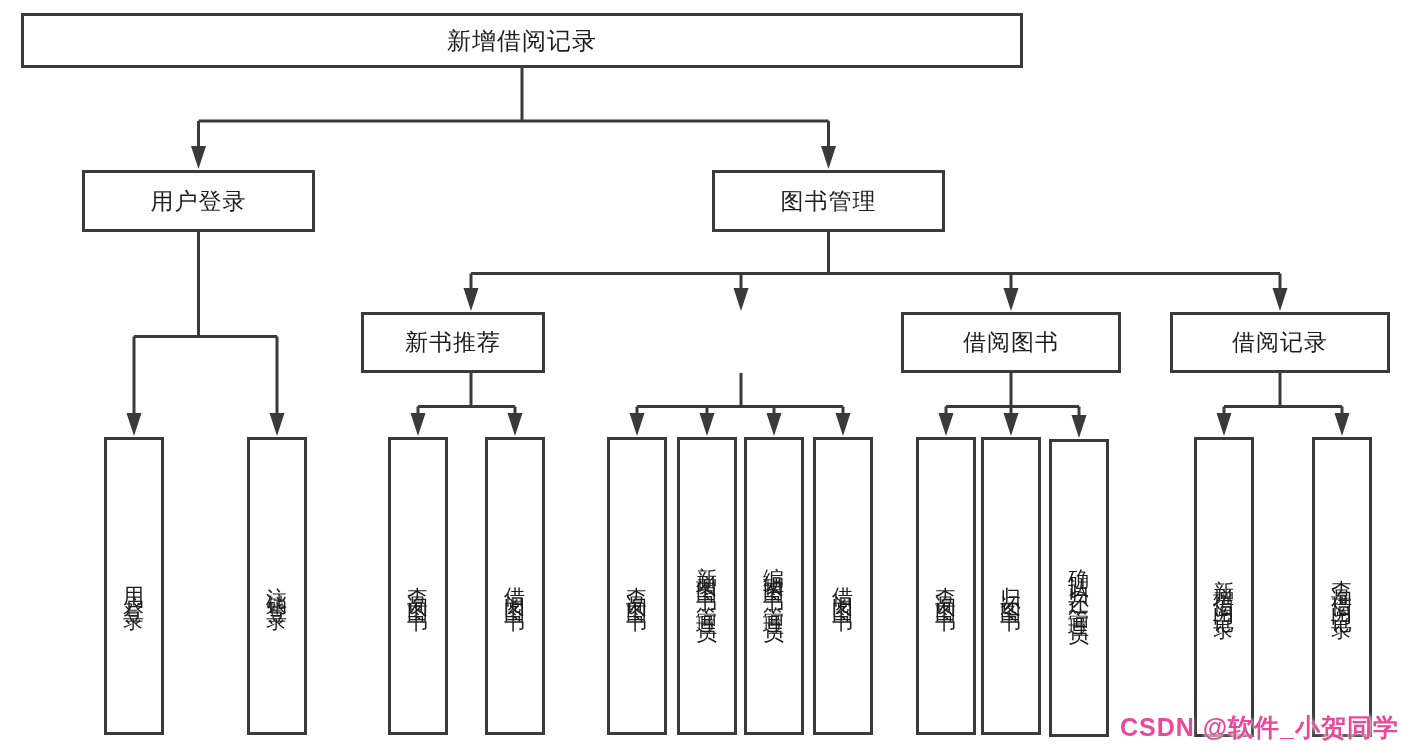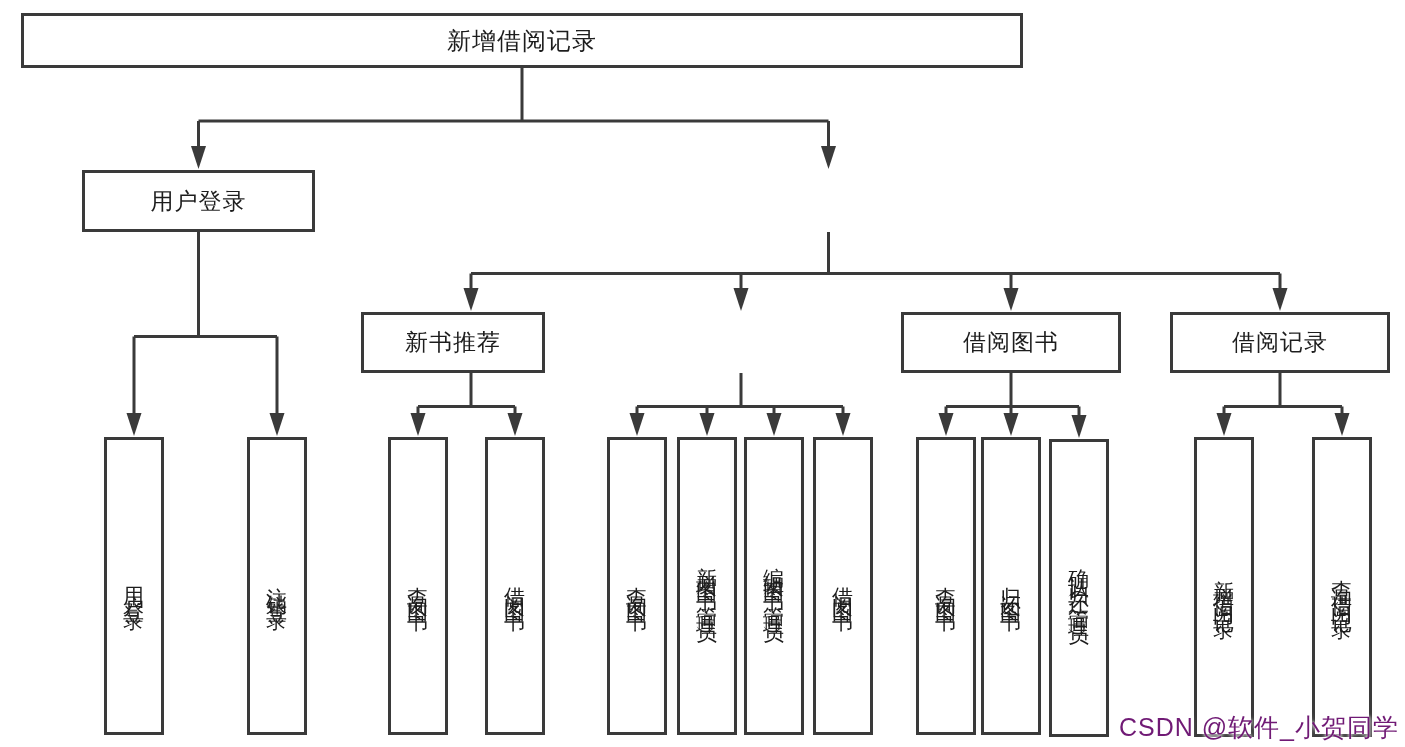--- a/index.html
+++ b/index.html
@@ -29,25 +29,26 @@
     text-orientation:mixed;
     font-size:21px;
     letter-spacing:8px;
     line-height:1;
   }
   .watermark{
     position:absolute;
     right:6px;
     bottom:3px;
     font-size:25px;
-    color:#701a75;
+    color:#ec4899;
     letter-spacing:1px;
     text-shadow:0 0 3px #ffffff,0 0 5px #ffffff;
     z-index:5;
     white-space:nowrap;
+    font-weight:bold;
   }
 </style>
 </head>
 <body>
 
 <div class="canvas">
 
   <svg class="connectors" width="1405" height="747" viewBox="0 0 1405 747">
     <g stroke="#3a3a3a" stroke-width="3" fill="none">
 
@@ -84,20 +85,21 @@
       <polygon points="1003.5,413 1018.5,413 1011,436"></polygon>
       <polygon points="1071.5,415 1086.5,415 1079,438"></polygon>
       <polygon points="1216.5,413 1231.5,413 1224,436"></polygon>
       <polygon points="1334.5,413 1349.5,413 1342,436"></polygon>
     </g>
   </svg>
 
   <div class="node h-node root-node" style="left:21px;top:13px;width:1002px;height:55px">新增借阅记录</div>
 
   <div class="node h-node" style="left:82px;top:170px;width:233px;height:62px">用户登录</div>
+  <div class="node h-node" style="left:712px;top:170px;width:233px;height:62px">图书管理</div>
 
   <div class="node h-node" style="left:361px;top:312px;width:184px;height:61px">新书推荐</div>
   <div class="node h-node" style="left:901px;top:312px;width:220px;height:61px">借阅图书</div>
   <div class="node h-node" style="left:1170px;top:312px;width:220px;height:61px">借阅记录</div>
 
   <div class="node v-node" style="left:104px;top:437px;width:60px;height:298px">用户登录</div>
   <div class="node v-node" style="left:247px;top:437px;width:60px;height:298px">注销登录</div>
 
   <div class="node v-node" style="left:388px;top:437px;width:60px;height:298px">查询图书</div>
   <div class="node v-node" style="left:485px;top:437px;width:60px;height:298px">借阅图书</div>

